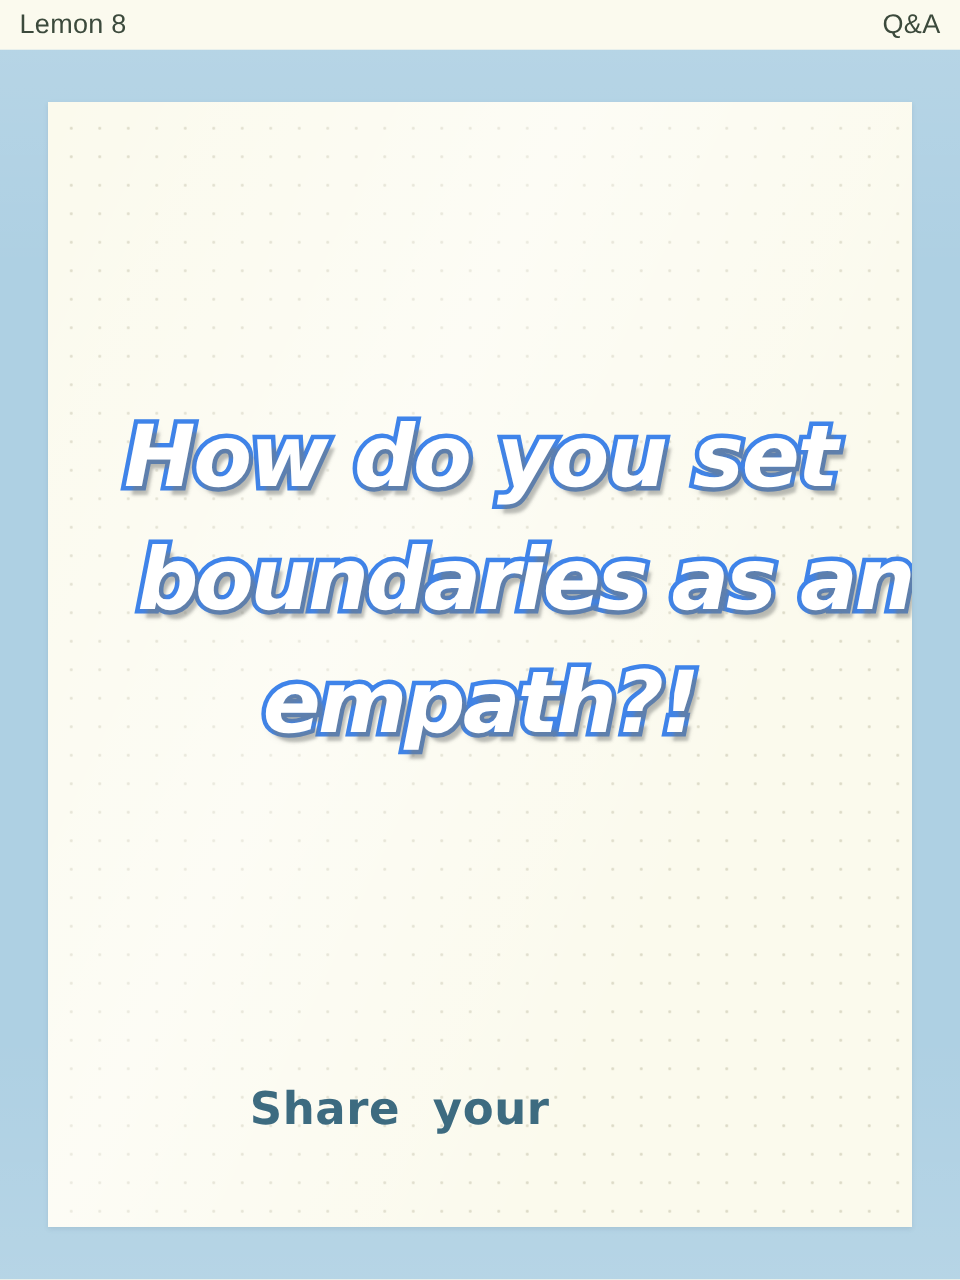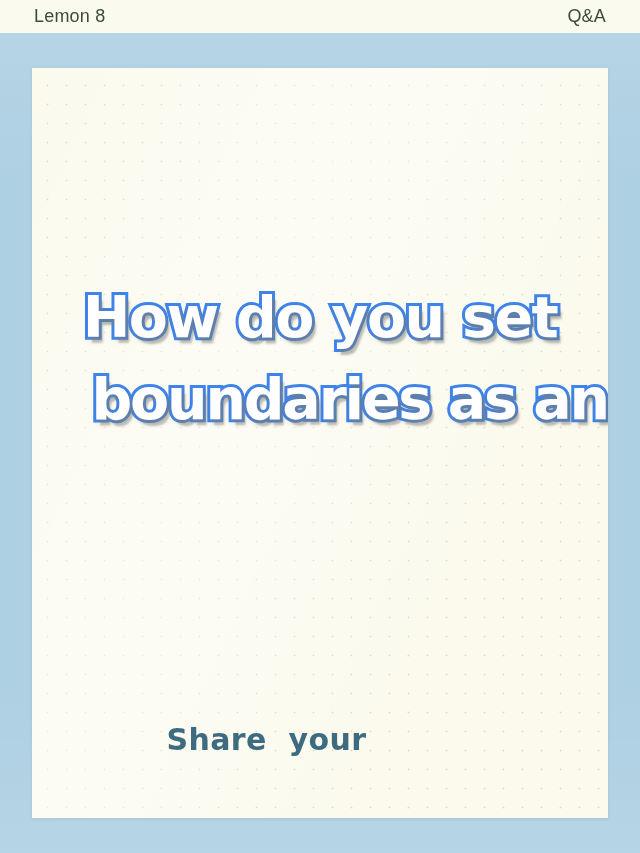--- a/index.html
+++ b/index.html
@@ -26,21 +26,21 @@
   .appbar {
     position: absolute;
     left: 0;
     top: 0;
     width: 640px;
     height: 33px;
     background: #fbfaee;
     display: flex;
     align-items: center;
     justify-content: space-between;
-    padding: 0 34px;
+    padding: 0 13px;
     box-sizing: border-box;
     z-index: 5;
   }
   .appbar-left, .appbar-right {
     color: #3c4a3c;
     font-size: 18px;
     letter-spacing: 0.2px;
     font-family: "Liberation Sans", sans-serif;
     white-space: nowrap;
   }
@@ -91,35 +91,36 @@
                 rgba(255,255,255,0.0) 0%,
                 rgba(255,255,255,0.45) 38%,
                 rgba(255,255,255,0.0) 72%);
     pointer-events: none;
   }
 
   
   .headline {
     position: absolute;
     left: 0;
-    top: 208px;
+    top: 196px;
     width: 576px;
     text-align: center;
     font-family: "DejaVu Sans", sans-serif;
     font-weight: bold;
     font-size: 57px;
     line-height: 82px;
     letter-spacing: -1.5px;
     color: #ffffff;
     -webkit-text-stroke: 6px #3f84ea;
     paint-order: stroke fill;
     text-shadow:
        4px 6px 2px rgba(120,122,118,0.42),
        2px 4px 5px rgba(130,132,128,0.30);
     white-space: nowrap;
+    font-style: italic;
   }
   .headline .hl-line { display: block; }
   .headline .hl-line.l2 { letter-spacing: -2.2px; text-align: right; }
   .headline .hl-line.l3 { letter-spacing: -1.8px; }
 
   
   .prompt {
     position: absolute;
     left: 26px;
     top: 597px;
@@ -149,20 +150,21 @@
   </div>
 
   <div class="frame">
 
     <div class="paper">
       <div class="paper-grain"></div>
 
       <div class="headline">
         <span class="hl-line l1">How do you set</span>
         <span class="hl-line l2">boundaries as an</span>
+        <span class="hl-line l3">empath?!</span>
       </div>
 
       <div class="prompt">
         <span class="prompt-line p1">
           <span>Share  your</span>
           
         </span>
 
       </div>
 

